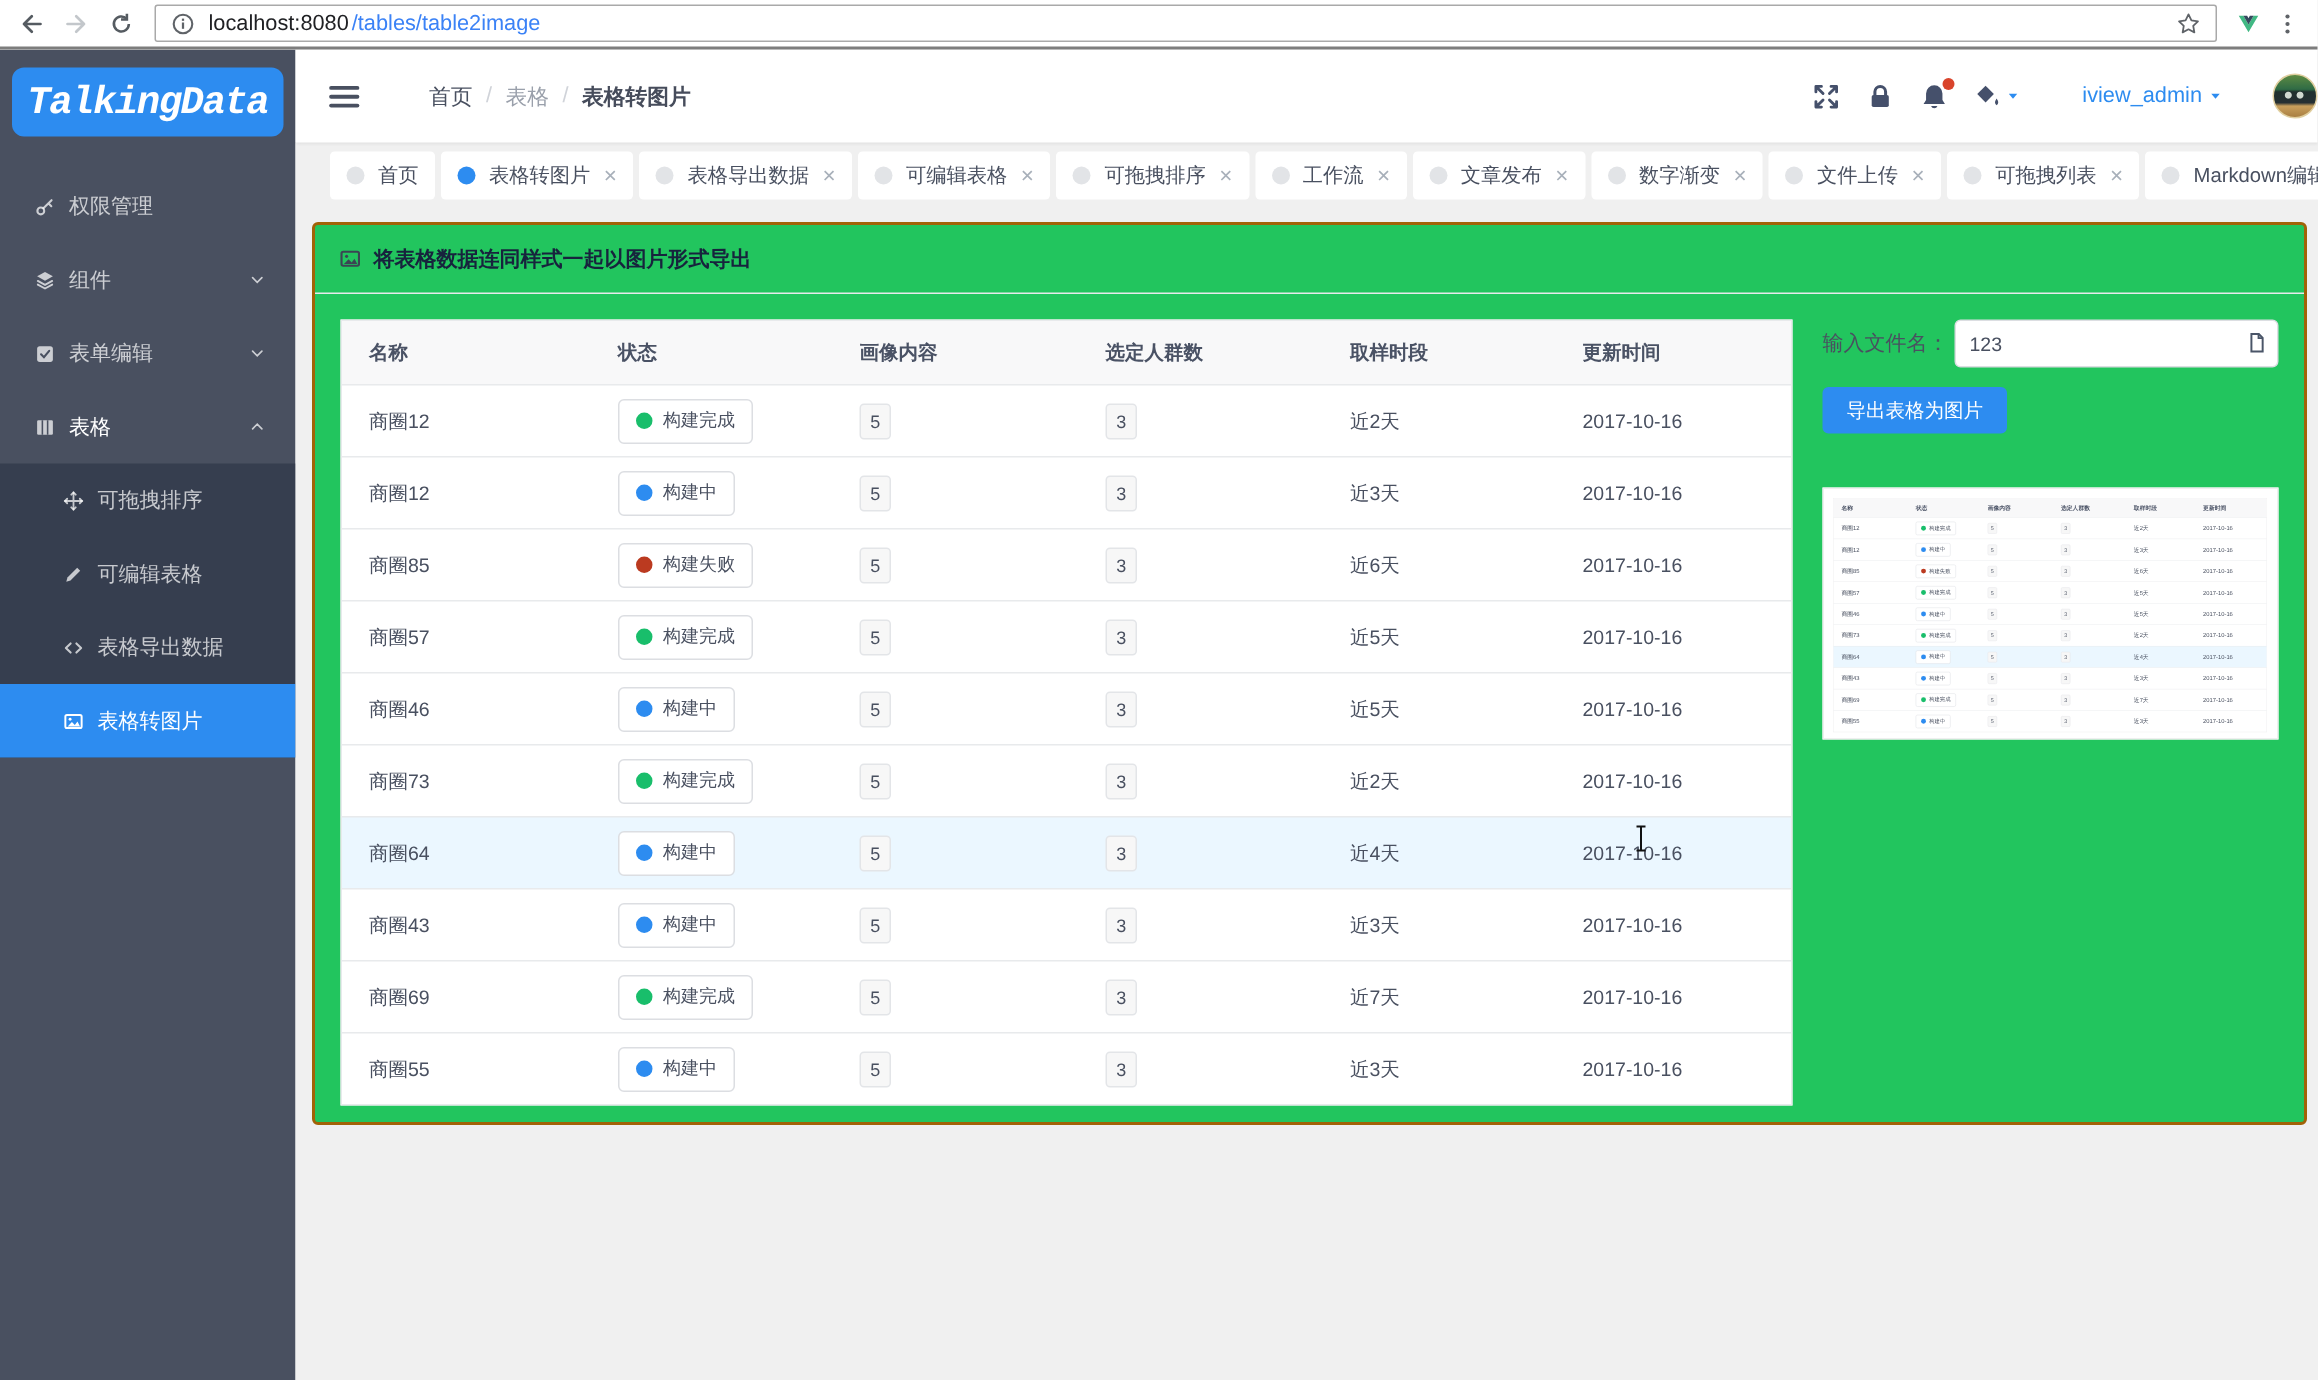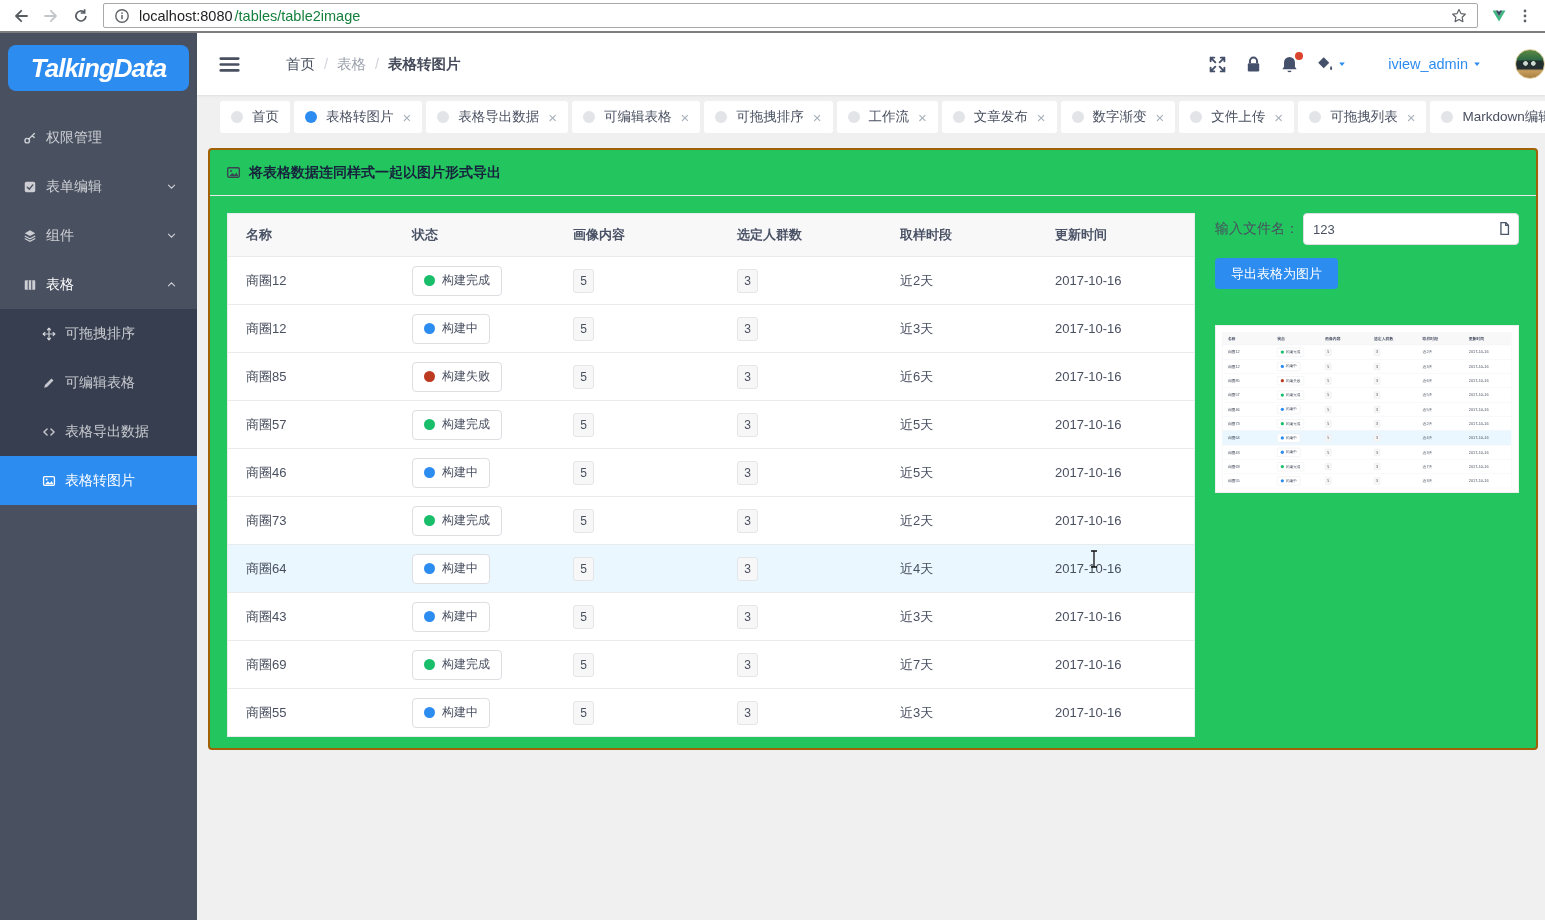--- a/index.html
+++ b/index.html
@@ -10,28 +10,28 @@
 
   
   .browser-bar { position:absolute; top:0; left:0; width:1545px; height:33px;
     background:#fff; border-bottom:2px solid #7d7d7d; display:flex; align-items:center;
     padding:0 8px; gap:4px; z-index:50; }
   .nav-btn { width:26px; height:26px; display:flex; align-items:center; justify-content:center; color:#555b61; }
   .nav-btn.disabled { color:#c3c7cb; }
   .url-bar { flex:1; height:25px; border:1px solid #a9a9a9; border-radius:2px; background:#fff;
     display:flex; align-items:center; gap:9px; padding:0 10px; margin:12px 5px; }
   .url-host { font-size:14.5px; color:#202124; }
-  .url-path { font-size:14.5px; color:#15803d; margin-left:-7px; }
+  .url-path { font-size:14.5px; color:#3b82f6; margin-left:-7px; }
   .url-star { margin-left:auto; color:#5f6368; }
   .chrome-right { display:flex; align-items:center; gap:10px; padding:0 4px; color:#5f6368; }
 
   
   .sidebar { position:absolute; top:33px; left:0; width:197px; height:887px; background:#495060; }
   .logo { margin:12px 8px 0 8px; height:46px; background:#2d8cf0; border-radius:8px;
-    display:flex; align-items:center; justify-content:center; }
+    display:flex; align-items:center; justify-content:center;font-family:Liberation Mono, monospace; }
   .logo span { color:#fff; font-size:26px; font-weight:bold; font-style:italic; letter-spacing:-1px; }
   .menu { margin-top:22px; }
   .menu-item { height:49px; display:flex; align-items:center; padding-left:23px;
     color:rgba(255,255,255,.72); font-size:14px; cursor:pointer; }
   .menu-item .icon { margin-right:9px; color:rgba(255,255,255,.72); }
   .menu-item .icon svg { width:14px; height:14px; }
   .menu-item.open { color:#fff; }
   .menu-item .chev { margin-left:auto; margin-right:20px; }
   .menu-item .chev svg { width:11px; height:11px; }
   .submenu { background:#363e4f; }
@@ -177,39 +177,39 @@
           <svg viewBox="0 0 16 16">
             <circle cx="4.8" cy="11" r="2.6" fill="none" stroke="currentColor" stroke-width="1.6"></circle>
             <path d="M6.8 9 L13 2.8 M10.6 5.2 L12.8 7.4" stroke="currentColor" stroke-width="1.6" fill="none" stroke-linecap="round"></path>
           </svg>
         </span>
         <span>权限管理</span>
       </div>
       <div class="menu-item">
         <span class="icon">
           <svg viewBox="0 0 16 16">
-            <rect x="2" y="2" width="12" height="12" rx="2" fill="currentColor"></rect>
-            <path d="M5 8.2 L7.2 10.4 11.2 5.6" stroke="#495060" stroke-width="1.6" fill="none" stroke-linecap="round"></path>
-          </svg>
-        </span>
-        <span>表单编辑</span>
+            <path d="M8 1.5 L14 4.8 8 8.1 2 4.8 Z" fill="currentColor"></path>
+            <path d="M2.5 8.3 L8 11.3 13.5 8.3 M2.5 11.1 L8 14.1 13.5 11.1" stroke="currentColor" stroke-width="1.4" fill="none" stroke-linecap="round"></path>
+          </svg>
+        </span>
+        <span>组件</span>
         <span class="icon chev">
           <svg viewBox="0 0 16 16">
             <path d="M3.5 6 L8 10.5 12.5 6" stroke="currentColor" stroke-width="1.6" fill="none" stroke-linecap="round"></path>
           </svg>
         </span>
       </div>
       <div class="menu-item">
         <span class="icon">
           <svg viewBox="0 0 16 16">
-            <path d="M8 1.5 L14 4.8 8 8.1 2 4.8 Z" fill="currentColor"></path>
-            <path d="M2.5 8.3 L8 11.3 13.5 8.3 M2.5 11.1 L8 14.1 13.5 11.1" stroke="currentColor" stroke-width="1.4" fill="none" stroke-linecap="round"></path>
-          </svg>
-        </span>
-        <span>组件</span>
+            <rect x="2" y="2" width="12" height="12" rx="2" fill="currentColor"></rect>
+            <path d="M5 8.2 L7.2 10.4 11.2 5.6" stroke="#495060" stroke-width="1.6" fill="none" stroke-linecap="round"></path>
+          </svg>
+        </span>
+        <span>表单编辑</span>
         <span class="icon chev">
           <svg viewBox="0 0 16 16">
             <path d="M3.5 6 L8 10.5 12.5 6" stroke="currentColor" stroke-width="1.6" fill="none" stroke-linecap="round"></path>
           </svg>
         </span>
       </div>
       <div class="menu-item open">
         <span class="icon">
           <svg viewBox="0 0 16 16">
             <rect x="2" y="2.5" width="12" height="11" rx="1" fill="currentColor"></rect>

